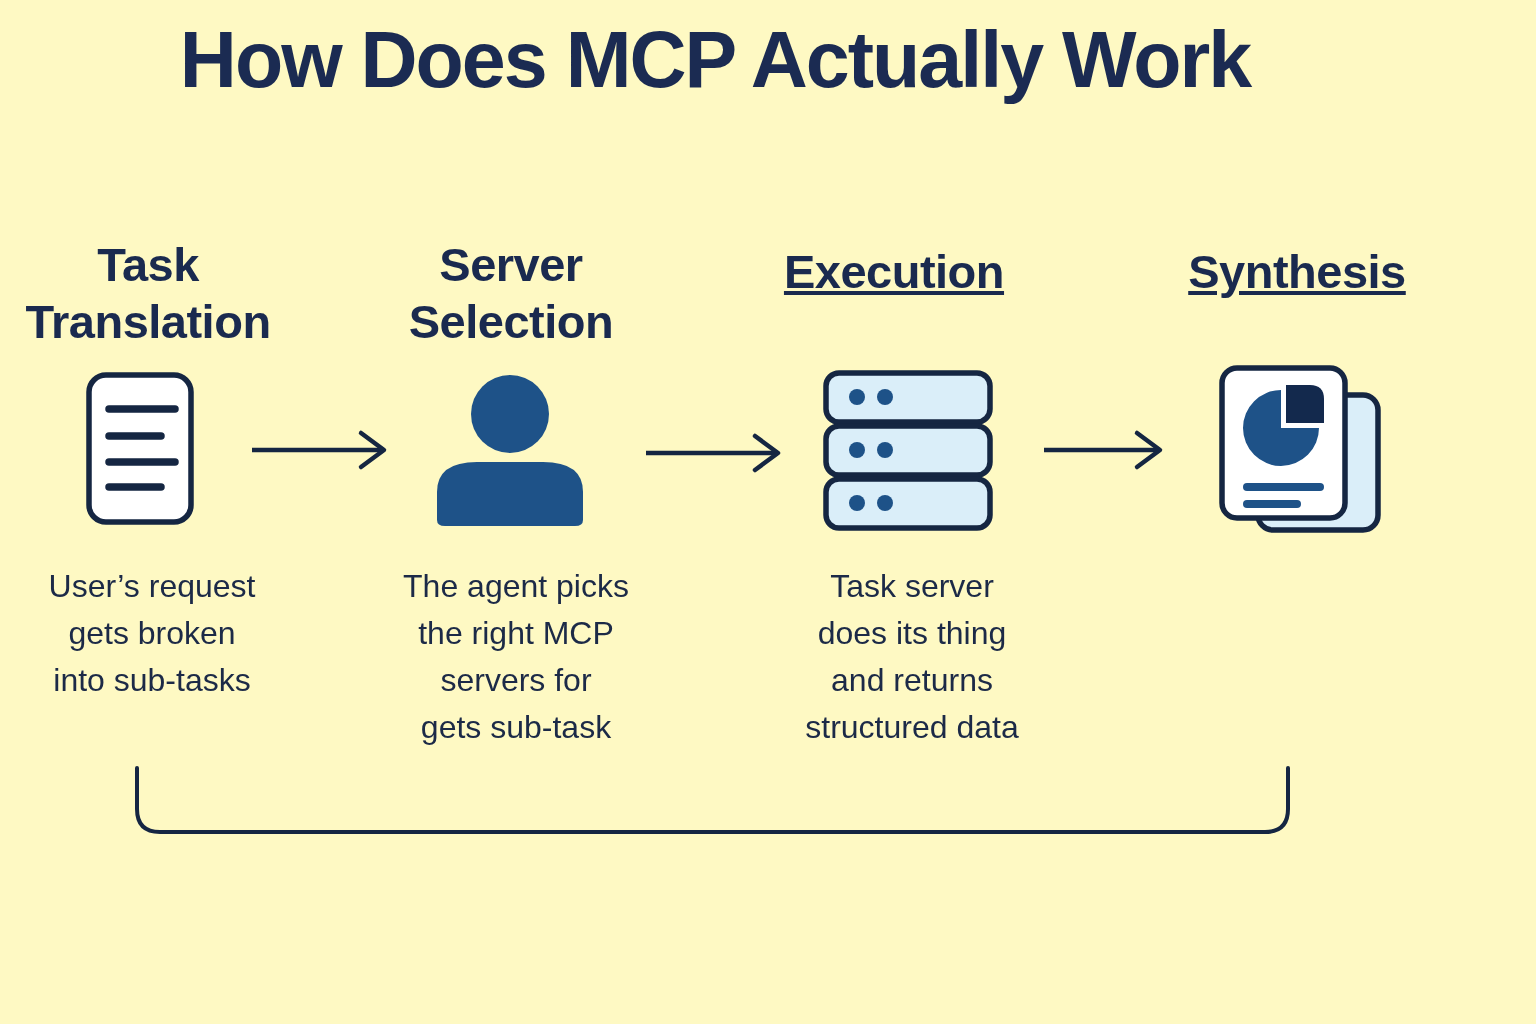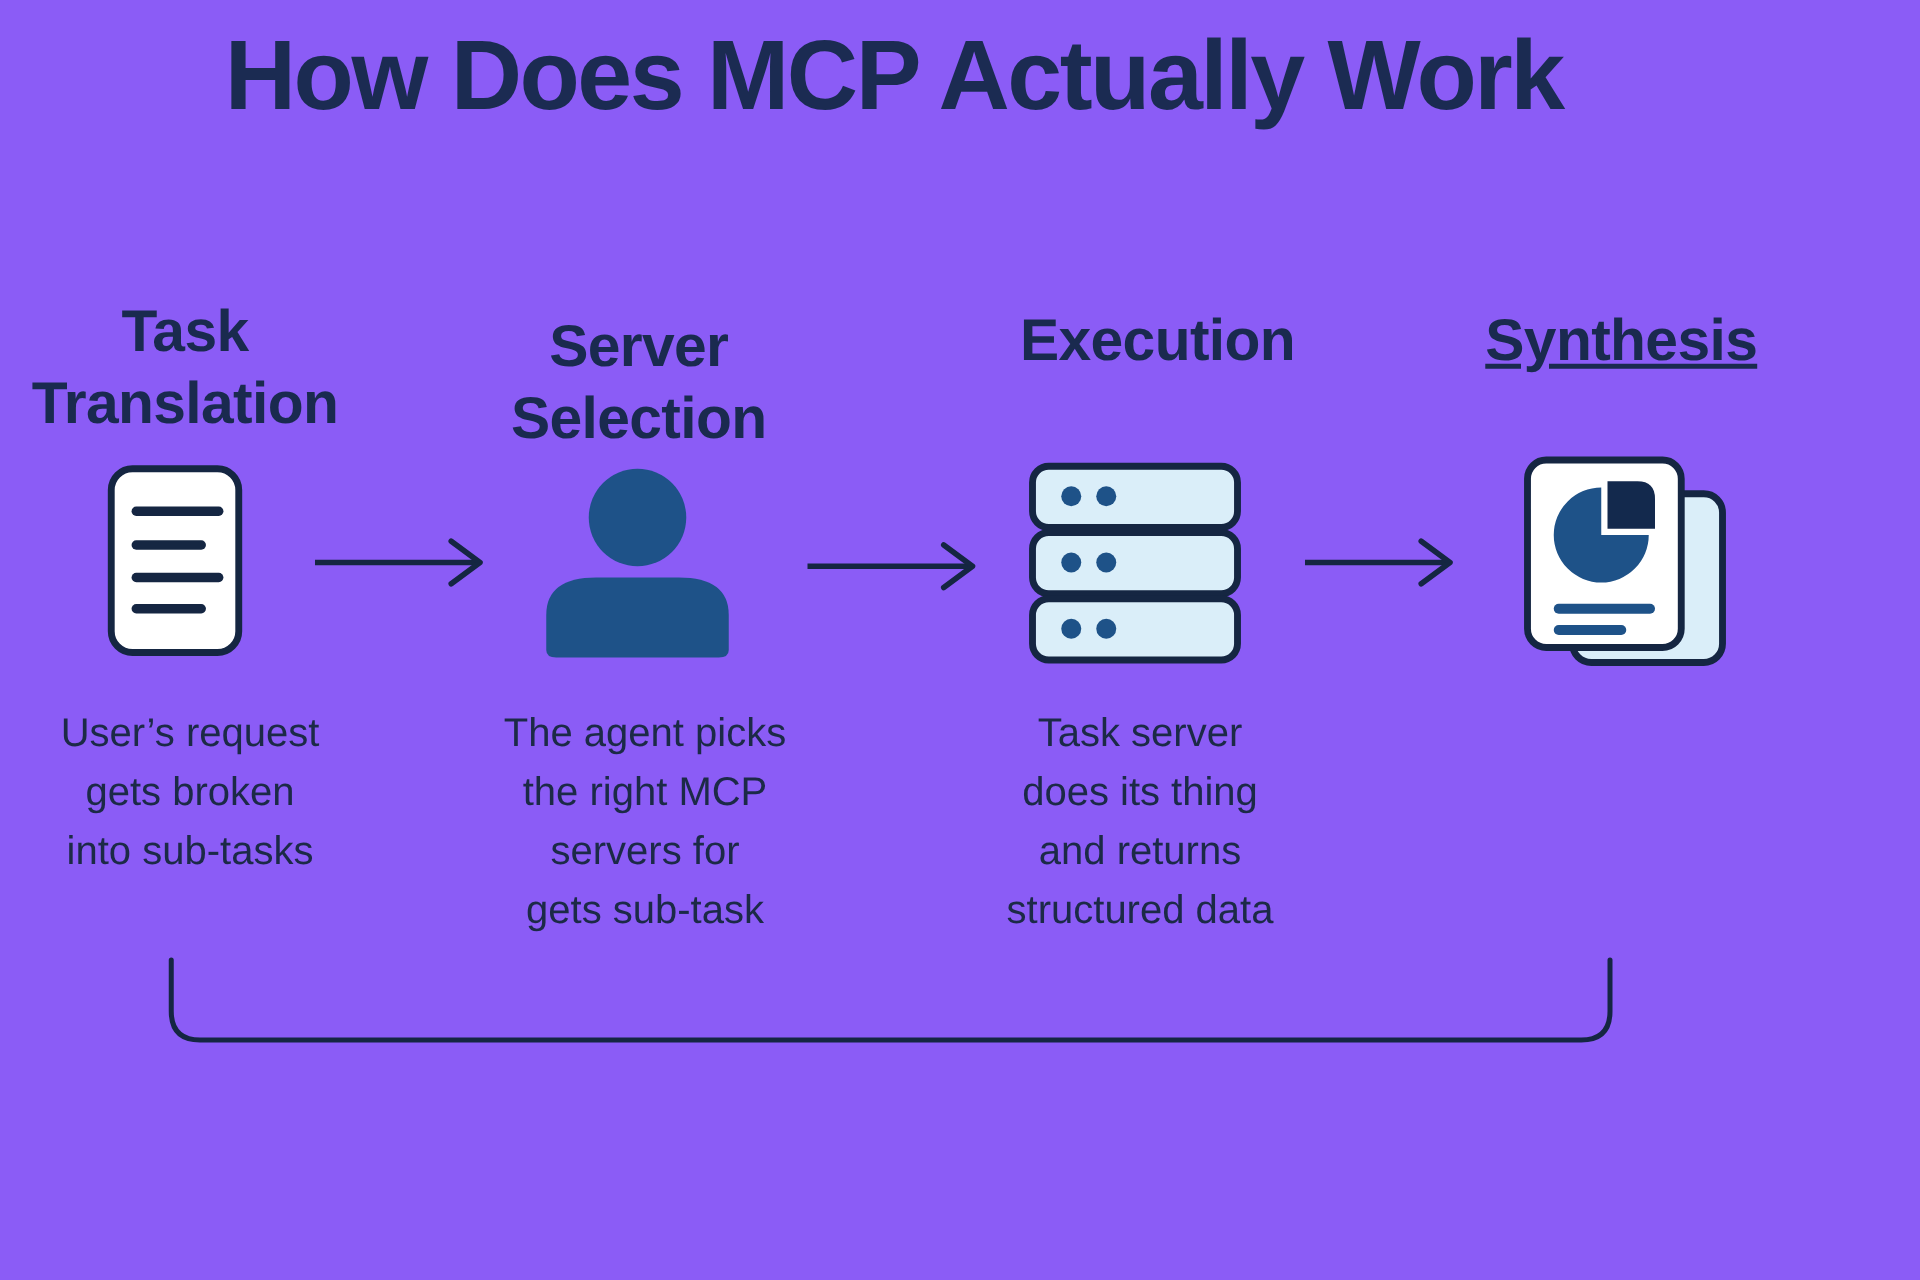--- a/index.html
+++ b/index.html
@@ -4,21 +4,21 @@
 <style>
   html, body {
     margin: 0;
     padding: 0;
     background: #e8e8e8;
   }
   .canvas {
     position: relative;
     width: 1536px;
     height: 1024px;
-    background: #8b5cf6;
+    background: #fef9c3;
     overflow: hidden;
     font-family: "Liberation Sans", sans-serif;
     color: #1a2a4f;
   }
   .page-title {
     position: absolute;
     left: 0;
     top: 20px;
     width: 1430px;
     margin: 0;
@@ -77,41 +77,41 @@
 gets broken
 into sub-tasks</p>
 
   <div class="abs" style="left:251px; top:431px;">
     <svg width="136" height="38" viewBox="0 0 136 38">
       <line x1="1" y1="19" x2="132" y2="19" stroke="#152642" stroke-width="4.5"></line>
       <polyline points="110,2 133,19 110,36" fill="none" stroke="#152642" stroke-width="4.5" stroke-linecap="round" stroke-linejoin="round"></polyline>
     </svg>
   </div>
 
-  <h2 class="stage-title" style="left:341px; top:248px;">Server
+  <h2 class="stage-title" style="left:341px; top:236px;">Server
 Selection</h2>
   <div class="abs" style="left:435px; top:374px;">
     <svg width="150" height="152" viewBox="0 0 150 152" aria-hidden="true">
       <circle cx="75" cy="40" r="39" fill="#1e5288"></circle>
       <path d="M 2,146 V 118 Q 2,88 42,88 H 108 Q 148,88 148,118 V 146 Q 148,152 140,152 H 10 Q 2,152 2,146 Z" fill="#1e5288"></path>
     </svg>
   </div>
   <p class="stage-desc" style="left:346px; top:563px; width:340px;">The agent picks
 the right MCP
 servers for
 gets sub-task</p>
 
   <div class="abs" style="left:645px; top:434px;">
     <svg width="136" height="38" viewBox="0 0 136 38">
       <line x1="1" y1="19" x2="132" y2="19" stroke="#152642" stroke-width="4.5"></line>
       <polyline points="110,2 133,19 110,36" fill="none" stroke="#152642" stroke-width="4.5" stroke-linecap="round" stroke-linejoin="round"></polyline>
     </svg>
   </div>
 
-  <h2 class="stage-title" style="left:756px; top:243px;">Execution</h2>
+  <h2 class="stage-title" style="left:724px; top:243px;text-decoration:underline;">Execution</h2>
   <div class="abs" style="left:823px; top:370px;">
     <svg width="170" height="160" viewBox="0 0 170 160" aria-hidden="true">
       <rect x="3" y="3" width="164" height="49" rx="13" fill="#daeef9" stroke="#152642" stroke-width="5.5"></rect>
       <rect x="3" y="56" width="164" height="49" rx="13" fill="#daeef9" stroke="#152642" stroke-width="5.5"></rect>
       <rect x="3" y="109" width="164" height="49" rx="13" fill="#daeef9" stroke="#152642" stroke-width="5.5"></rect>
       <circle cx="34" cy="27" r="8" fill="#1e5288"></circle>
       <circle cx="62" cy="27" r="8" fill="#1e5288"></circle>
       <circle cx="34" cy="80" r="8" fill="#1e5288"></circle>
       <circle cx="62" cy="80" r="8" fill="#1e5288"></circle>
       <circle cx="34" cy="133" r="8" fill="#1e5288"></circle>

